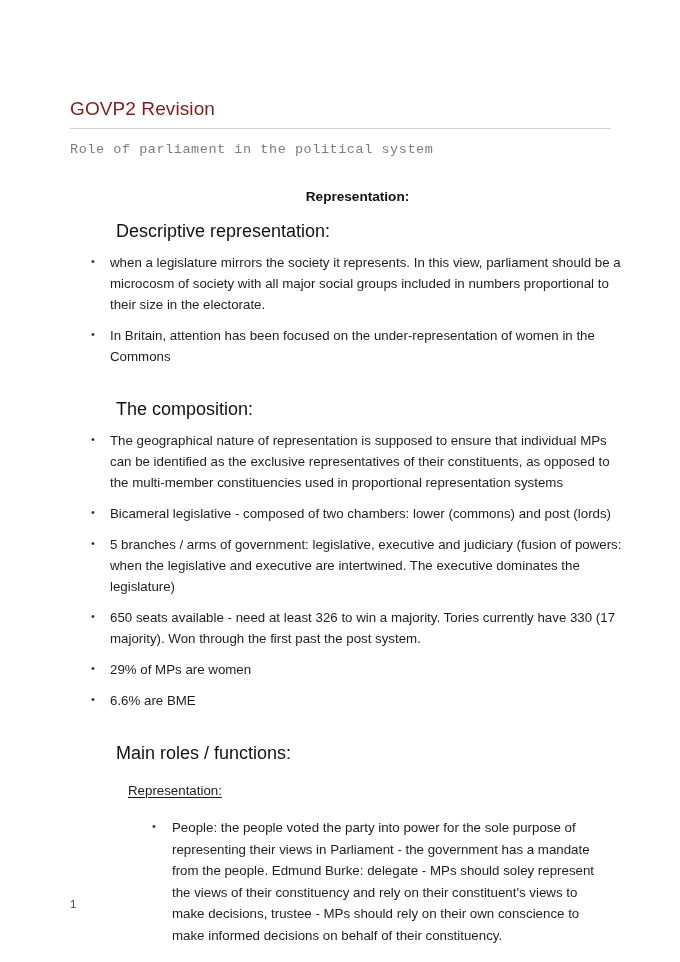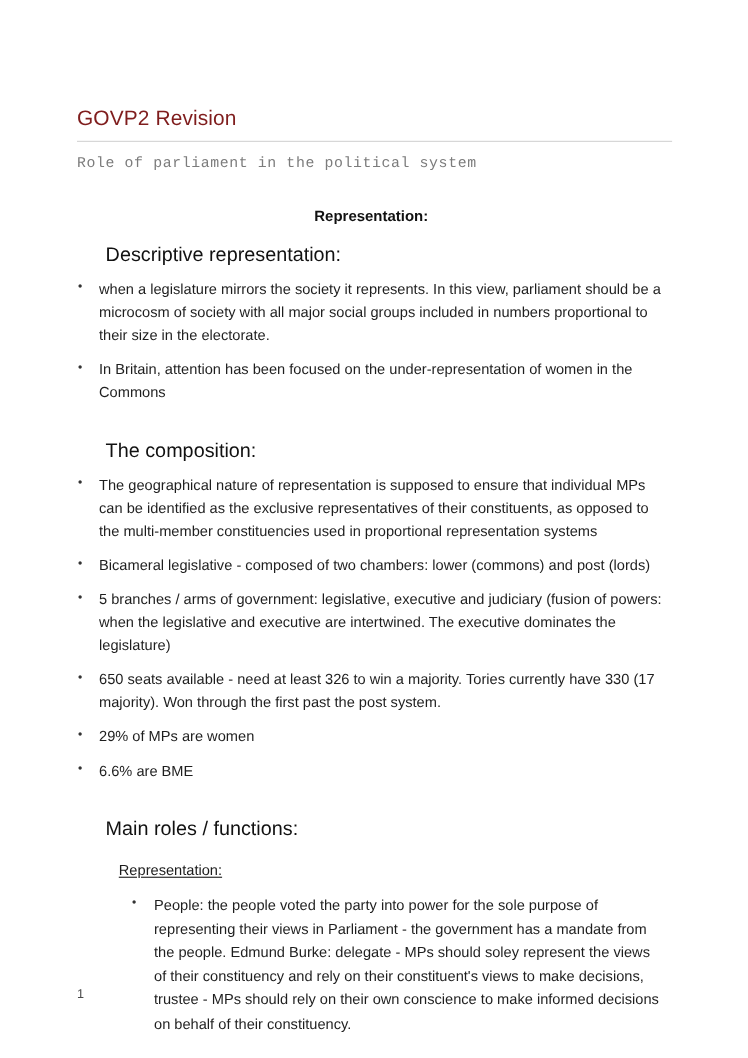--- a/index.html
+++ b/index.html
@@ -42,21 +42,21 @@
     left: 70px;
     top: 142px;
     font-size: 13.5px;
     font-weight: normal;
     color: #7c7c7c;
     letter-spacing: 0.55px;
     font-family: Liberation Mono, monospace;
   }
   .content {
     position: absolute;
-    left: 68px;
+    left: 88px;
     top: 186px;
     width: 541px;
     color: #1e1e1e;
     font-size: 13.3px;
     line-height: 21px;
   }
   .section-title {
     text-align: center;
     font-weight: bold;
     font-size: 13.6px;
@@ -102,21 +102,21 @@
   }
   .sub-heading {
     text-decoration: underline;
     text-underline-offset: 2px;
     font-size: 13.3px;
     color: #1b1b1b;
     margin-bottom: 11px;
   }
   ul.sub-bullets {
     list-style: none;
-    margin: 4px;
+    margin: 16px;
     padding: 0 0 0 5px;
   }
   ul.sub-bullets > li {
     position: relative;
     padding-left: 23px;
     line-height: 21.5px;
     padding-right: 6px;
   }
   ul.sub-bullets > li::before {
     content: "\2022";

